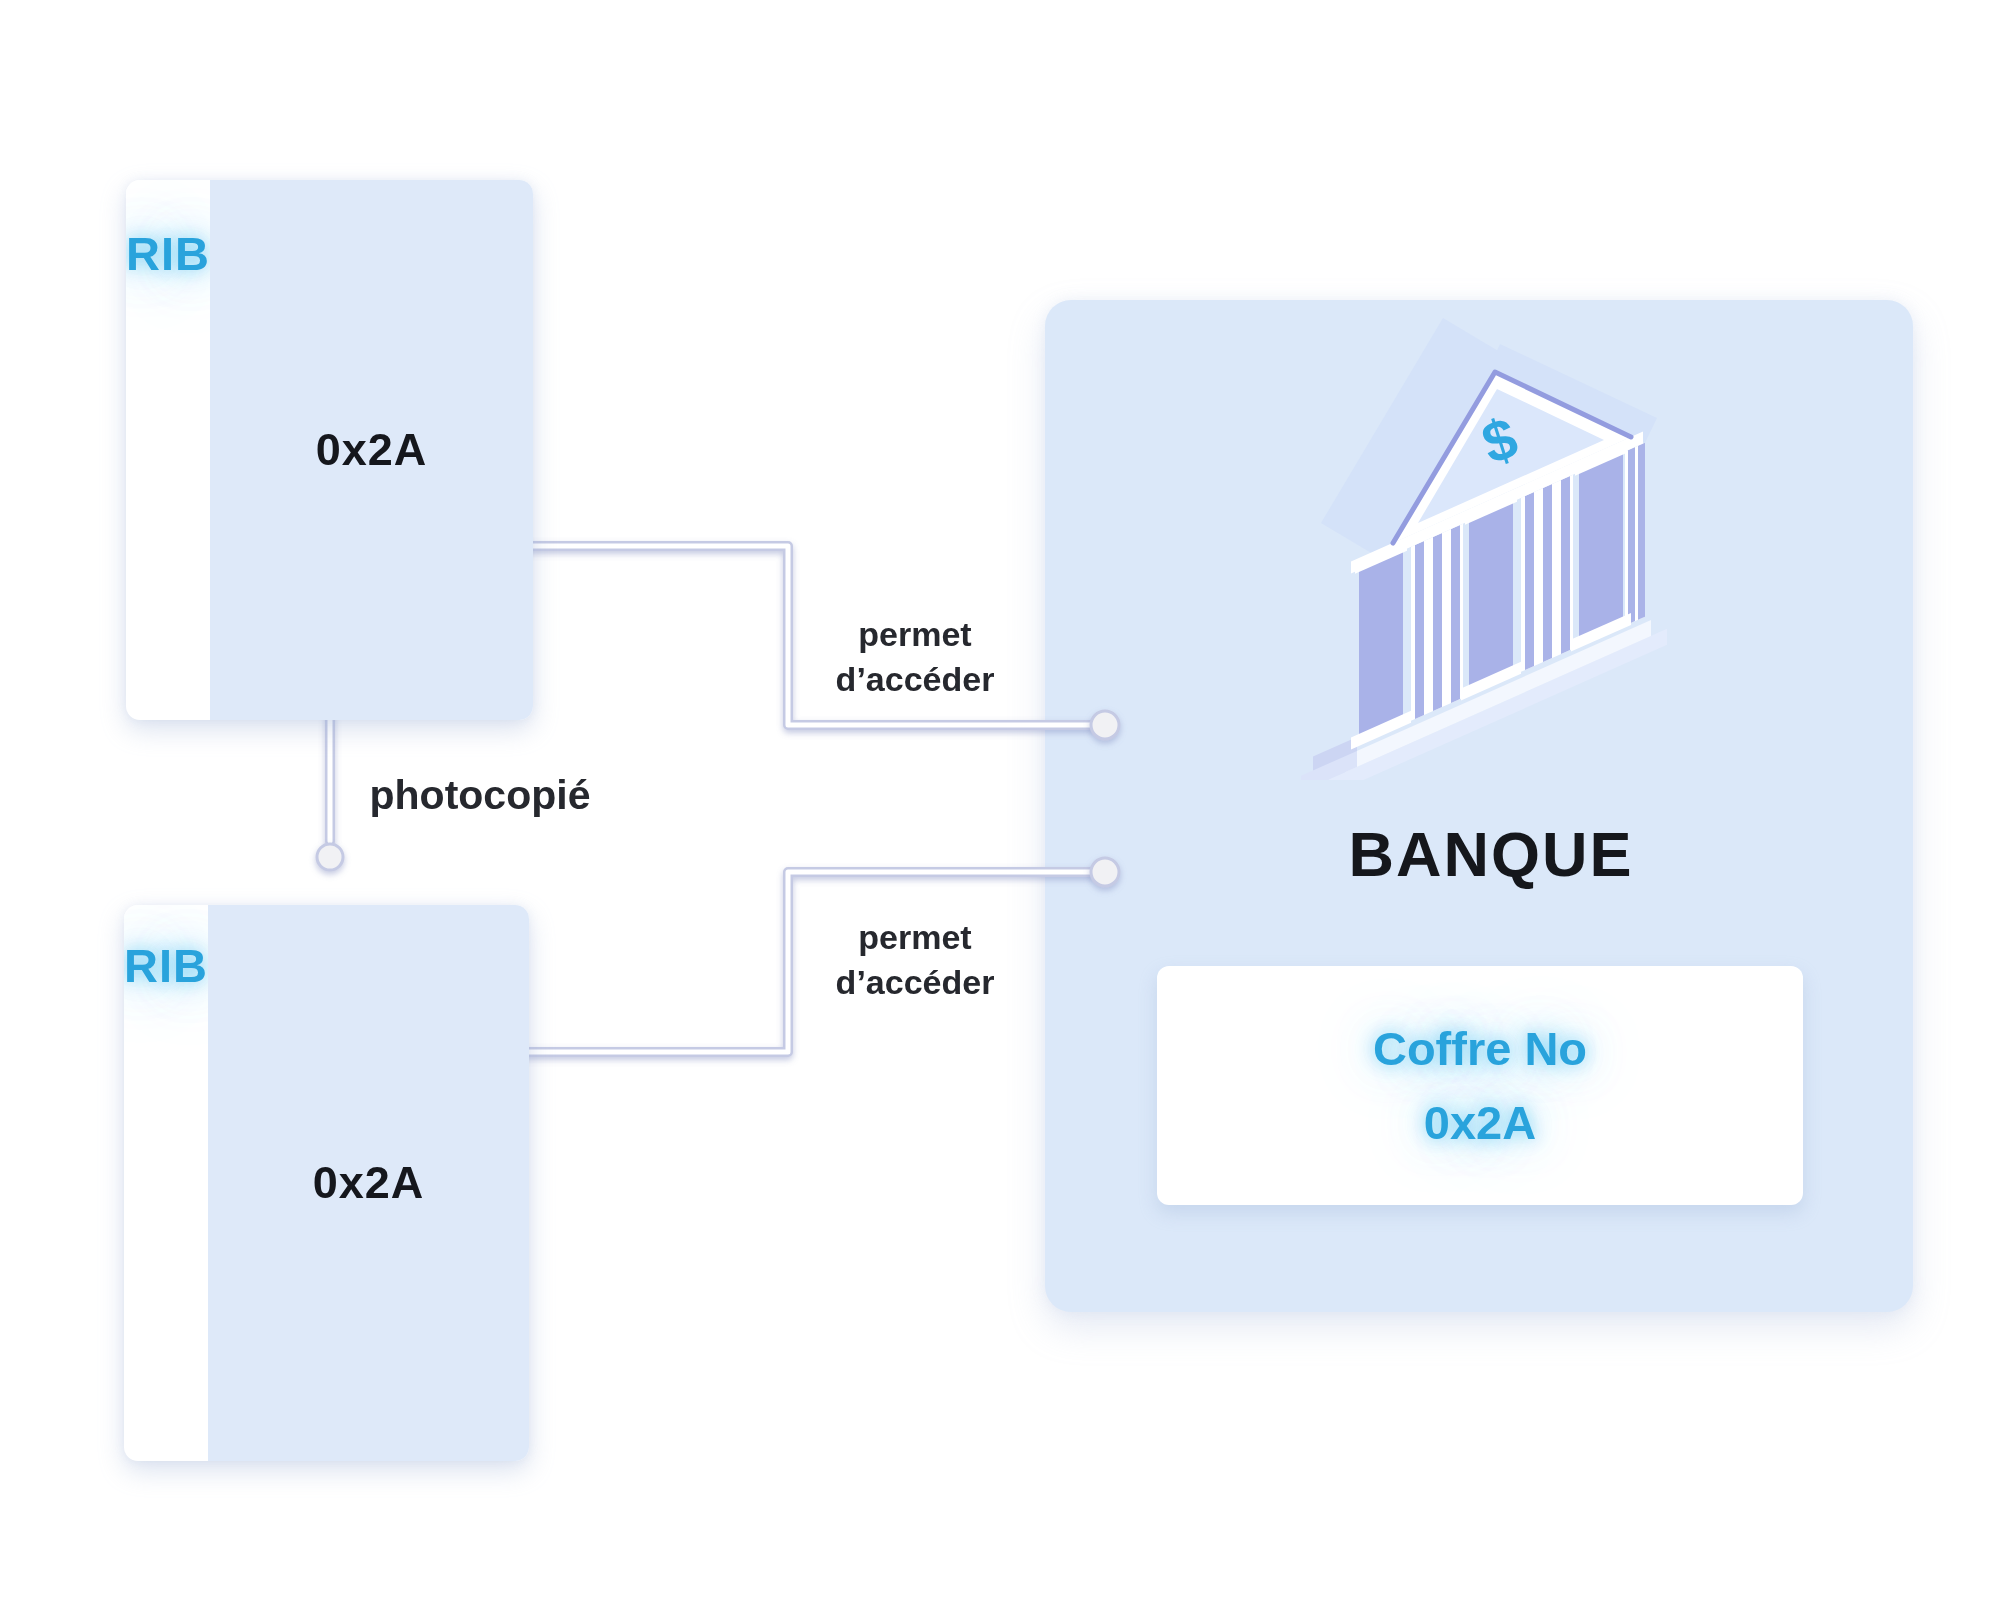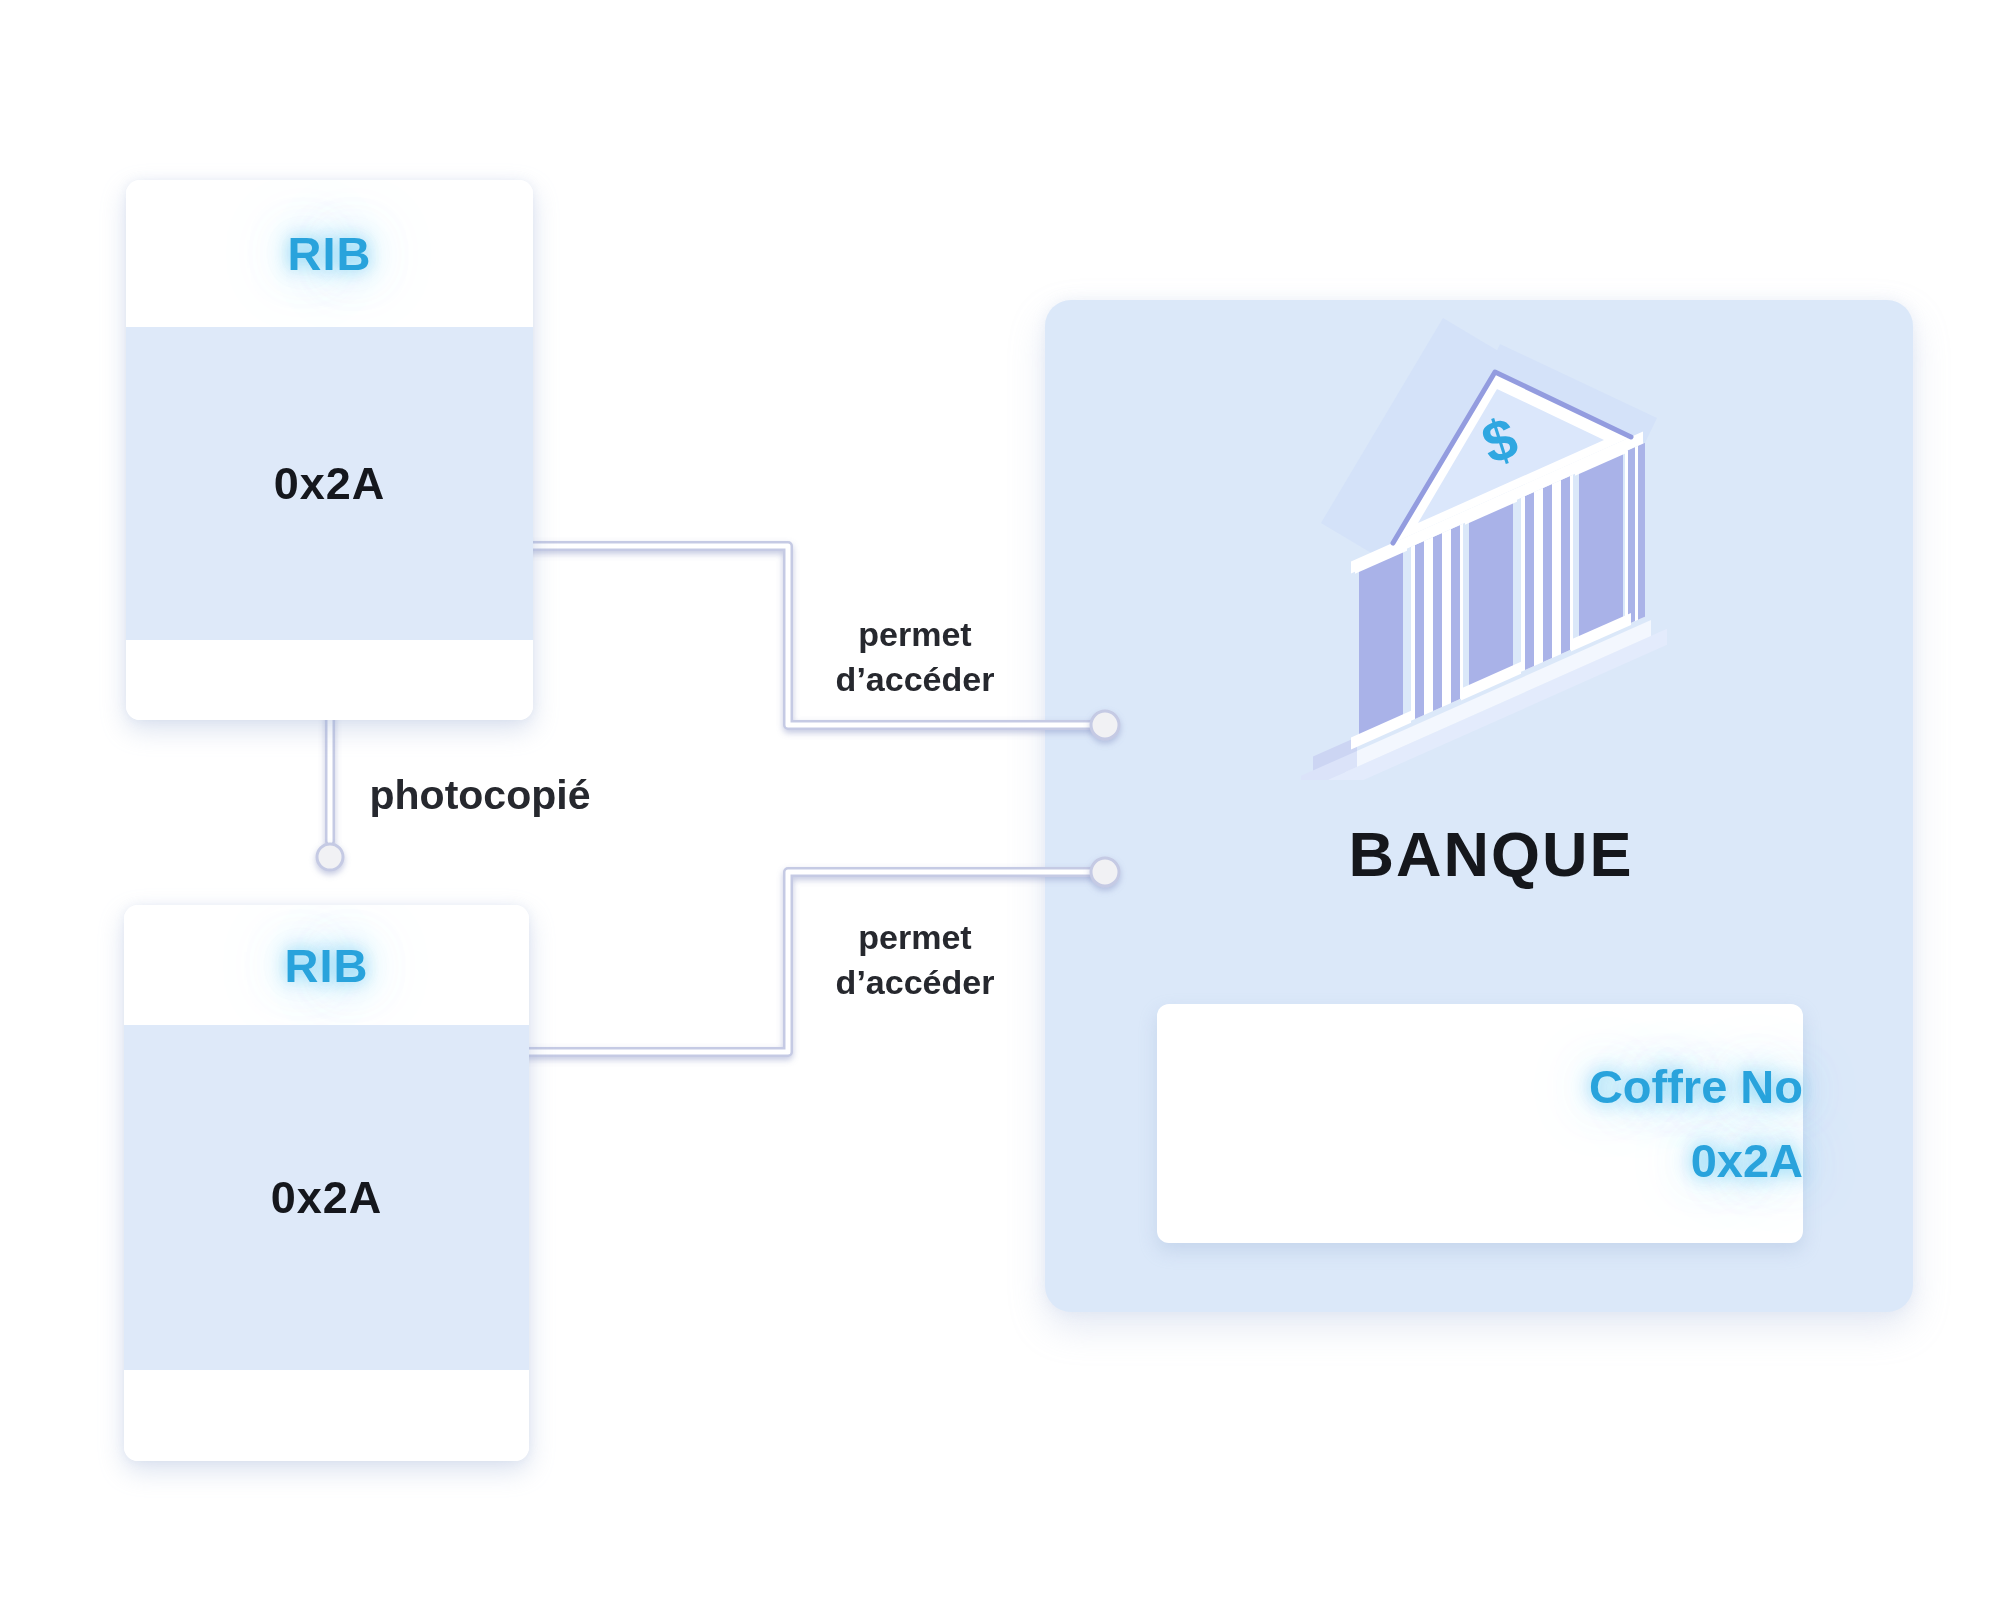--- a/index.html
+++ b/index.html
@@ -6,21 +6,21 @@
   body{
     width:2000px;height:1600px;position:relative;background:#ffffff;
     font-family:"Liberation Sans","DejaVu Sans",sans-serif;overflow:hidden;
   }
   .abs{position:absolute;}
 
   
   .card{
     background:#ffffff;border-radius:14px;overflow:hidden;
     box-shadow:0 10px 26px rgba(146,168,209,.32), 0 0 10px rgba(170,190,220,.18);
-    display:flex;flex-direction:column;
+    display:flex;flex-direction:row;
   }
   .card-header{display:flex;align-items:center;justify-content:center;background:#ffffff;}
   .card-title{
     font-size:47px;font-weight:bold;color:#29a3dc;letter-spacing:1px;
     text-shadow:0 0 16px rgba(130,212,246,.95),0 0 36px rgba(130,212,246,.6),0 0 70px rgba(130,212,246,.45);
   }
   .card-body{background:#dee9f9;display:flex;align-items:center;justify-content:center;flex:1;}
   .card-number{font-size:45px;font-weight:bold;color:#15171d;letter-spacing:1px;}
   .card-footer{background:#ffffff;}
 
@@ -34,23 +34,23 @@
   .bank-panel{
     left:1045px;top:300px;width:868px;height:1012px;border-radius:26px;
     background:#dbe8f9;
     box-shadow:0 16px 36px rgba(160,180,215,.28), 0 0 14px rgba(175,195,225,.18);
   }
   .bank-name{
     left:1045px;top:818px;width:868px;text-align:center;
     font-size:63px;font-weight:bold;color:#15171c;letter-spacing:2px;margin-left:12px;
   }
   .vault-box{
-    left:1157px;top:1004px;width:646px;height:239px;background:#ffffff;border-radius:12px;
+    left:1157px;top:966px;width:646px;height:239px;background:#ffffff;border-radius:12px;
     box-shadow:0 8px 18px rgba(150,172,208,.30);
-    display:flex;flex-direction:column;align-items:flex-end;justify-content:center;
+    display:flex;flex-direction:column;align-items:center;justify-content:center;
   }
   .vault-line{
     font-size:47px;font-weight:bold;color:#29a3dc;line-height:74px;
     text-shadow:0 0 16px rgba(130,212,246,.95),0 0 34px rgba(130,212,246,.6),0 0 64px rgba(130,212,246,.45);
   }
 </style>
 </head>
 <body>
 
 <div class="abs bank-panel"></div>

